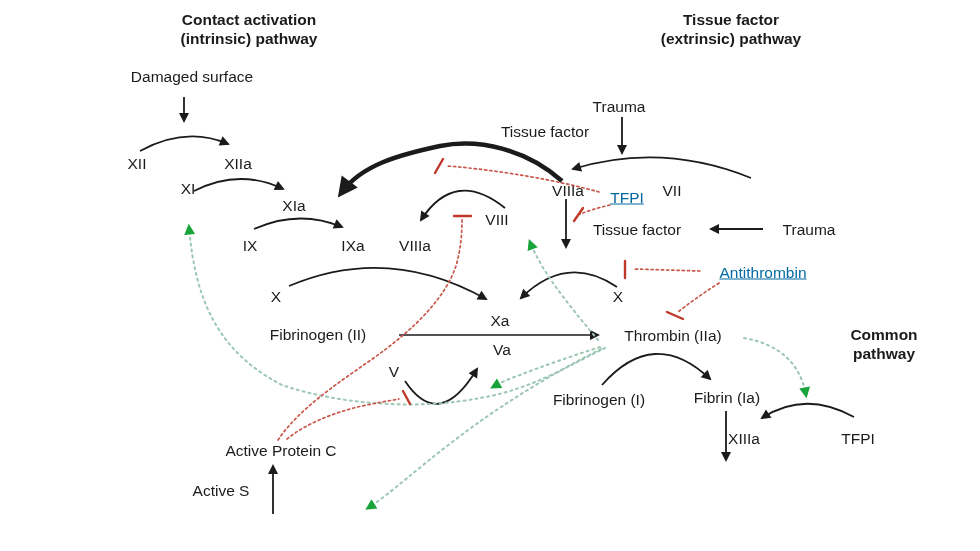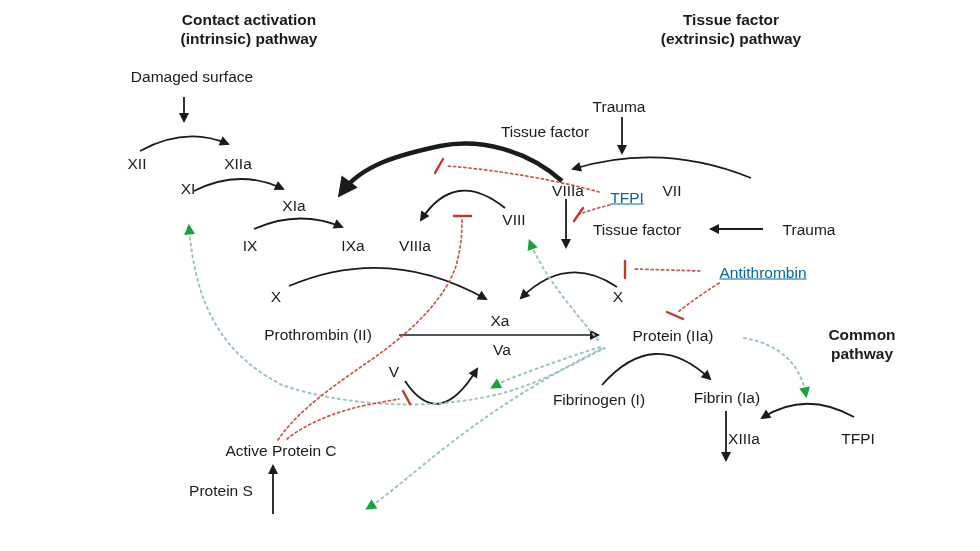--- a/index.html
+++ b/index.html
@@ -79,50 +79,50 @@
       <line x1="667" y1="312" x2="683" y2="319"></line>
       <line x1="454" y1="216" x2="471" y2="216"></line>
       <line x1="403" y1="391" x2="410" y2="404"></line>
     </g>
   </svg>
 
   <div class="lbl title" style="left:249px;top:29px">Contact activation
 (intrinsic) pathway</div>
   <div class="lbl title" style="left:731px;top:29px">Tissue factor
 (extrinsic) pathway</div>
-  <div class="lbl title" style="left:862px;top:344px">Common
+  <div class="lbl title" style="left:884px;top:344px">Common
 pathway</div>
 
   <div class="lbl" style="left:192px;top:76px">Damaged surface</div>
   <div class="lbl" style="left:137px;top:163px">XII</div>
   <div class="lbl" style="left:238px;top:163px">XIIa</div>
   <div class="lbl" style="left:188px;top:188px">XI</div>
   <div class="lbl" style="left:294px;top:205px">XIa</div>
   <div class="lbl" style="left:250px;top:245px">IX</div>
   <div class="lbl" style="left:353px;top:245px">IXa</div>
   <div class="lbl" style="left:415px;top:245px">VIIIa</div>
-  <div class="lbl" style="left:514px;top:219px">VIII</div>
+  <div class="lbl" style="left:497px;top:219px">VIII</div>
 
   <div class="lbl" style="left:619px;top:106px">Trauma</div>
   <div class="lbl" style="left:545px;top:131px">Tissue factor</div>
   <div class="lbl" style="left:568px;top:190px">VIIIa</div>
   <div class="lbl" style="left:672px;top:190px">VII</div>
   <div class="lbl red" style="left:627px;top:197px">TFPI</div>
   <div class="lbl" style="left:637px;top:229px">Tissue factor</div>
   <div class="lbl" style="left:809px;top:229px">Trauma</div>
   <div class="lbl red" style="left:763px;top:272px">Antithrombin</div>
 
   <div class="lbl" style="left:276px;top:296px">X</div>
   <div class="lbl" style="left:618px;top:296px">X</div>
   <div class="lbl" style="left:500px;top:320px">Xa</div>
   <div class="lbl" style="left:502px;top:349px">Va</div>
   <div class="lbl" style="left:394px;top:371px">V</div>
-  <div class="lbl" style="left:318px;top:334px">Prothrombin (II)</div>
-  <div class="lbl" style="left:673px;top:335px">Protein (IIa)</div>
+  <div class="lbl" style="left:318px;top:334px">Fibrinogen (II)</div>
+  <div class="lbl" style="left:673px;top:335px">Thrombin (IIa)</div>
   <div class="lbl" style="left:599px;top:399px">Fibrinogen (I)</div>
   <div class="lbl" style="left:727px;top:397px">Fibrin (Ia)</div>
   <div class="lbl" style="left:744px;top:438px">XIIIa</div>
   <div class="lbl" style="left:858px;top:438px">TFPI</div>
 
   <div class="lbl" style="left:281px;top:450px">Active Protein C</div>
-  <div class="lbl" style="left:221px;top:490px">Protein S</div>
+  <div class="lbl" style="left:221px;top:490px">Active S</div>
 
 </div>
 
 </body></html>

